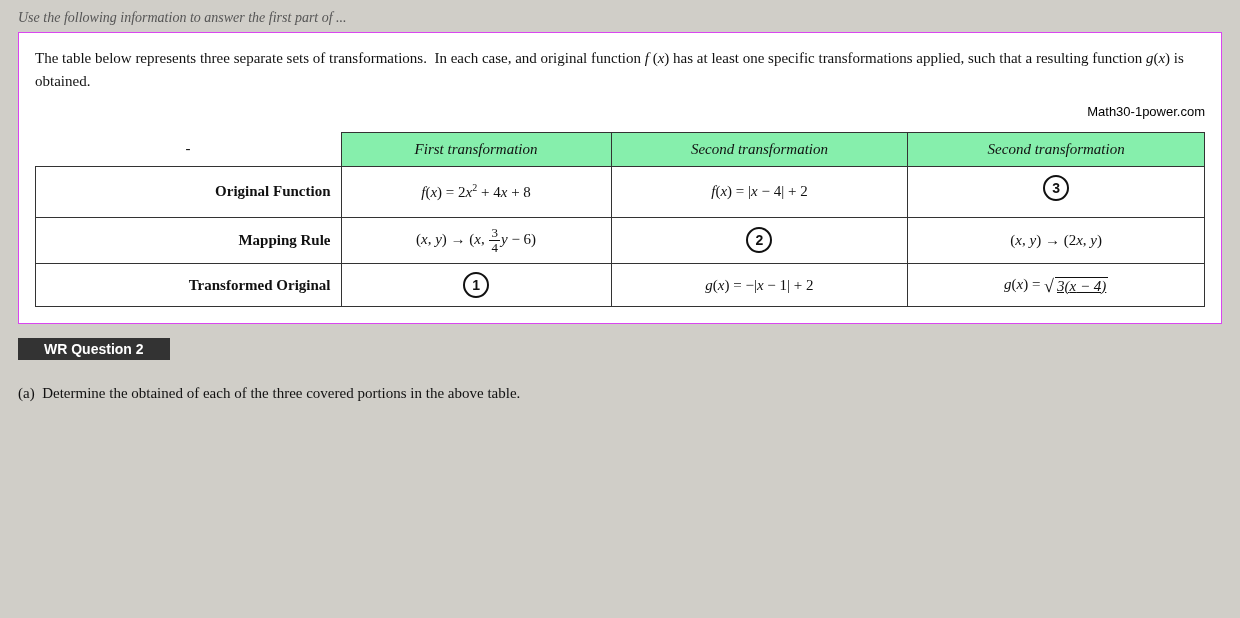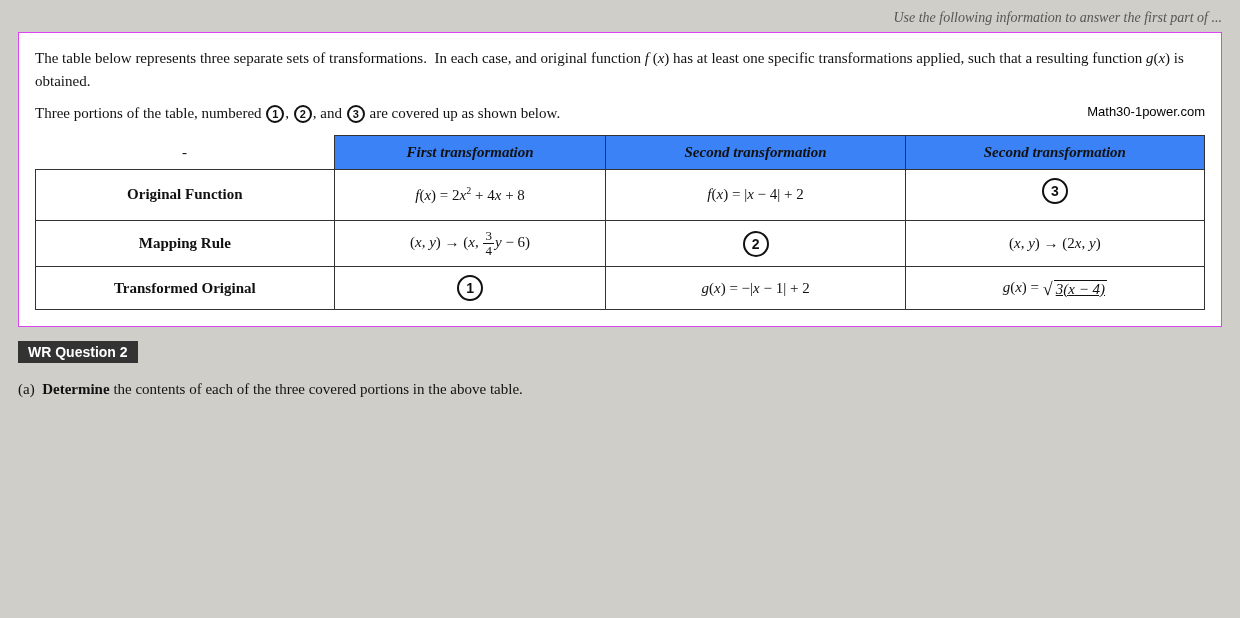--- a/index.html
+++ b/index.html
@@ -8,21 +8,21 @@
       font-family: 'Times New Roman', Times, serif;
       font-size: 15px;
       color: #111;
       width: 1240px;
       min-height: 618px;
       padding: 10px 18px 10px 18px;
     }
     .top-text {
       font-size: 14px;
       color: #555;
-      text-align: right;
+      text-align: left;
       margin-bottom: 6px;
       font-style: italic;
     }
     .white-card {
       background: #fff;
       border: 1px solid #d946ef;
       padding: 14px 16px 16px 16px;
       margin-bottom: 10px;
     }
     .intro-text {
@@ -67,26 +67,26 @@
       font-size: 15px;
     }
     .transform-table th, .transform-table td {
       border: 1px solid #333;
       padding: 8px 10px;
       vertical-align: middle;
       text-align: center;
     }
     .transform-table th {
       font-style: italic;
-      font-weight: bold;
-      background: #3b82f6;
+      font-weight: normal;
+      background: #86efac;
     }
     .transform-table .row-label {
       font-weight: bold;
-      text-align: center;
+      text-align: right;
       font-style: normal;
     }
     .transform-table .dash-cell {
       border: none;
       background: transparent;
     }
     .math {
       font-style: italic;
     }
     .covered-circle {
@@ -103,29 +103,29 @@
       background: #fff;
     }
     
     .wr-badge {
       display: inline-block;
       background: #333;
       color: #fff;
       font-weight: bold;
       font-family: Arial, sans-serif;
       font-size: 14px;
-      padding: 3px 10px;
+      padding: 3px 26px;
       margin-top: 4px;
-      margin-bottom: 14px;
+      margin-bottom: 21px;
     }
     .question-text {
       font-size: 15px;
       line-height: 1.6;
     }
-    .question-text .bold { font-weight: bold; }
+    .question-text .bold { font-weight: normal; }
     sup { font-size: 10px; vertical-align: super; }
     .frac {
       display: inline-flex;
       flex-direction: column;
       align-items: center;
       vertical-align: middle;
       font-size: 13px;
       line-height: 1.1;
       margin: 0 1px;
     }
@@ -159,25 +159,20 @@
   Use the following information to answer the first part of ...
 </div>
 
 <div class="white-card">
   <div class="intro-text">
     The table below represents three separate sets of transformations.&nbsp; In each case, and original function <span class="math">f</span> (<span class="math">x</span>) has at
     least one specific transformations applied, such that a resulting function <span class="math">g</span>(<span class="math">x</span>) is obtained.
   </div>
 
   <div class="numbered-line">
-    <span>
-      Three portions of the table, numbered <span class="circled">1</span>,
-      <span class="circled">2</span>, and
-      <span class="circled">3</span> are covered up as shown below.
-    </span>
     <span class="watermark">Math30-1power.com</span>
   </div>
 
   <table class="transform-table">
     <thead>
       <tr>
         <td class="dash-cell">-</td>
         <th><em>First transformation</em></th>
         <th><em>Second transformation</em></th>
         <th><em>Second transformation</em></th>
@@ -232,15 +227,15 @@
         </td>
       </tr>
     </tbody>
   </table>
 </div>
 
 <div>
   <div class="wr-badge">WR Question 2</div>
   <div class="question-text">
     <span>(a)</span>&nbsp;
-    <span class="bold">Determine</span><span> the contents of each of the three covered portions in the above table.</span>
+    <span class="bold">Determine</span><span> the obtained of each of the three covered portions in the above table.</span>
   </div>
 </div>
 
 </body></html>

